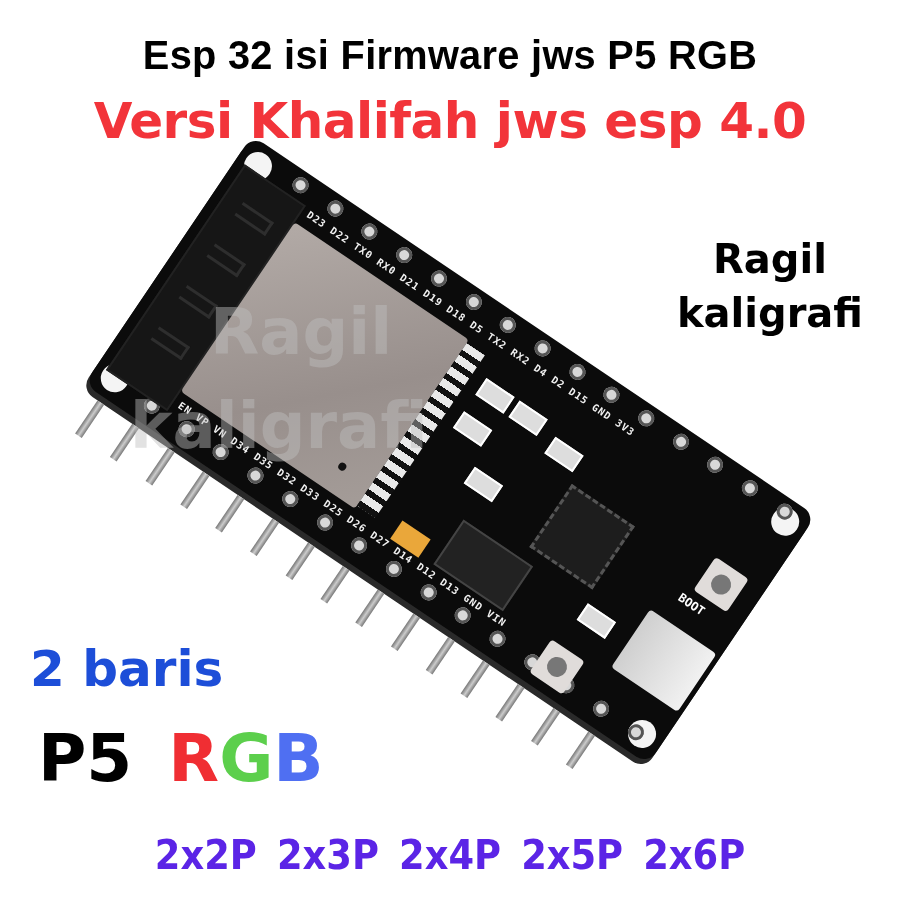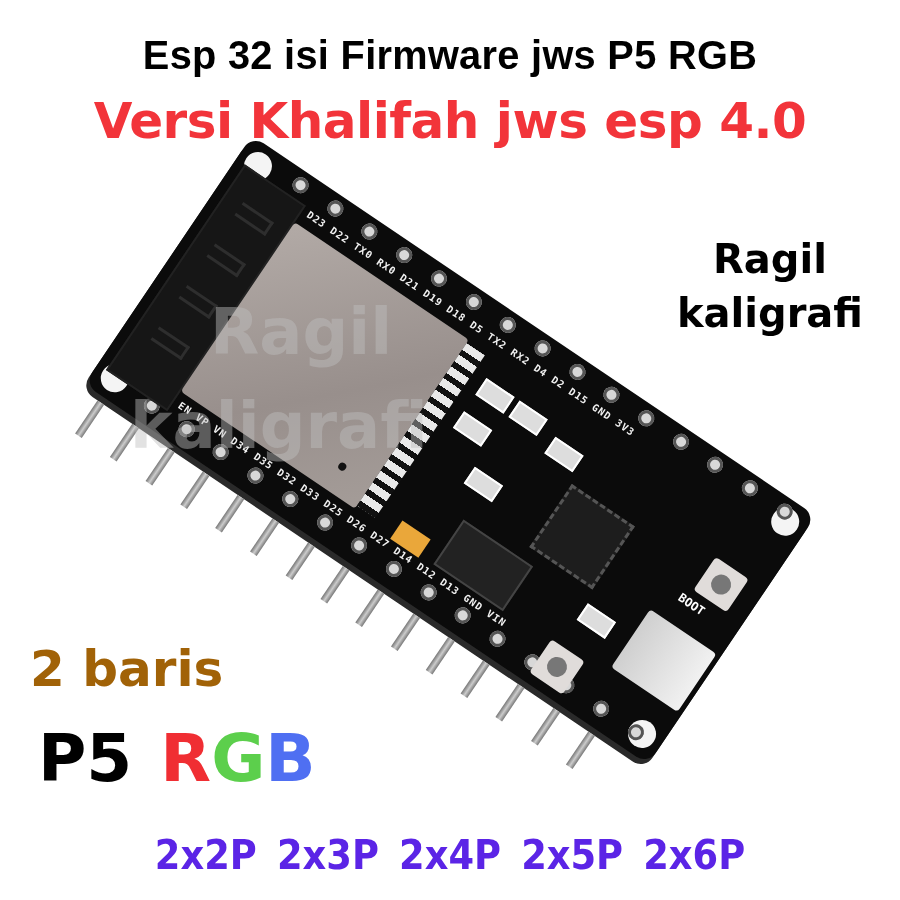--- a/index.html
+++ b/index.html
@@ -4,23 +4,23 @@
 <style>
   html, body { margin:0; padding:0; background:#ffffff; }
   body { width:900px; height:900px; position:relative; overflow:hidden; font-family:"Liberation Sans", sans-serif; }
   .abs { position:absolute; }
 
   .title1 { left:0; top:32px; width:900px; text-align:center; font-weight:700; font-size:41px; color:#000; letter-spacing:0.3px; font-family:"Liberation Sans", sans-serif; transform:scaleX(0.97); }
   .title2 { left:0; top:92px; width:900px; text-align:center; font-weight:700; font-size:50px; color:#f2343a; font-family:"DejaVu Sans", sans-serif; letter-spacing:-0.5px; }
 
   .brand { left:650px; top:232px; width:240px; text-align:center; font-weight:700; font-size:40px; color:#000; line-height:54px; font-family:"DejaVu Sans", sans-serif; }
 
-  .baris { left:30px; top:640px; font-weight:700; font-size:50px; color:#a16207; font-family:"DejaVu Sans", sans-serif; }
+  .baris { left:30px; top:640px; font-weight:700; font-size:50px; color:#1d4ed8; font-family:"DejaVu Sans", sans-serif; }
   .p5row { left:38px; top:720px; font-weight:700; font-size:66px; font-family:"DejaVu Sans", sans-serif; white-space:nowrap; }
-  .p5row .p5 { color:#000; margin-right:28px;text-align:right; }
+  .p5row .p5 { color:#000; margin-right:36px;text-align:right; }
   .p5row .r { color:#f02e33; }
   .p5row .g { color:#5ccf4c; }
   .p5row .b { color:#4f6ff2; }
 
   .sizes { left:0; top:832px; width:900px; text-align:center; font-weight:700; font-size:40px; color:#5b24e6; font-family:"DejaVu Sans", sans-serif; transform:scaleX(0.92); }
   .sizes span { margin:0 4px; }
 
   
   .board-wrap { left:70px; top:240px; width:760px; height:420px; transform:rotate(34deg); transform-origin:380px 210px; }
   .board { position:absolute; left:40px; top:60px; width:680px; height:300px; background:#0b0b0b; border-radius:14px; box-shadow:0 6px 0 #2a2a2a; }

